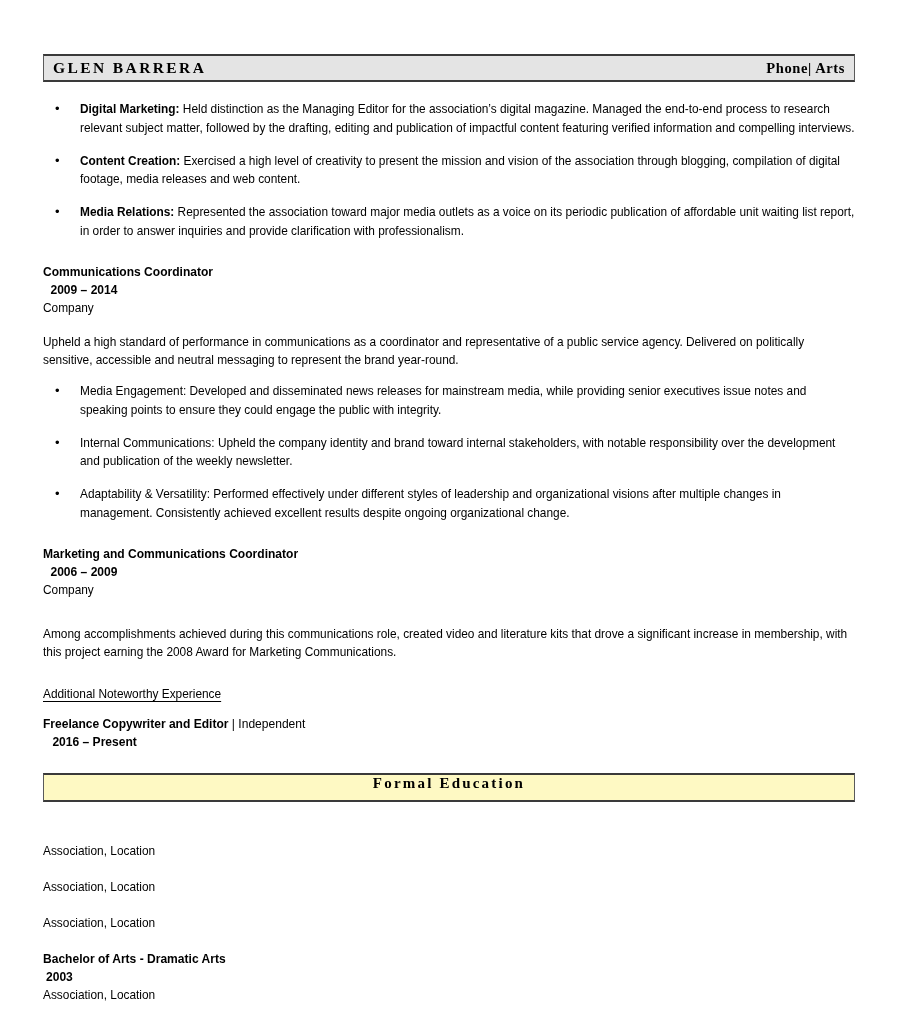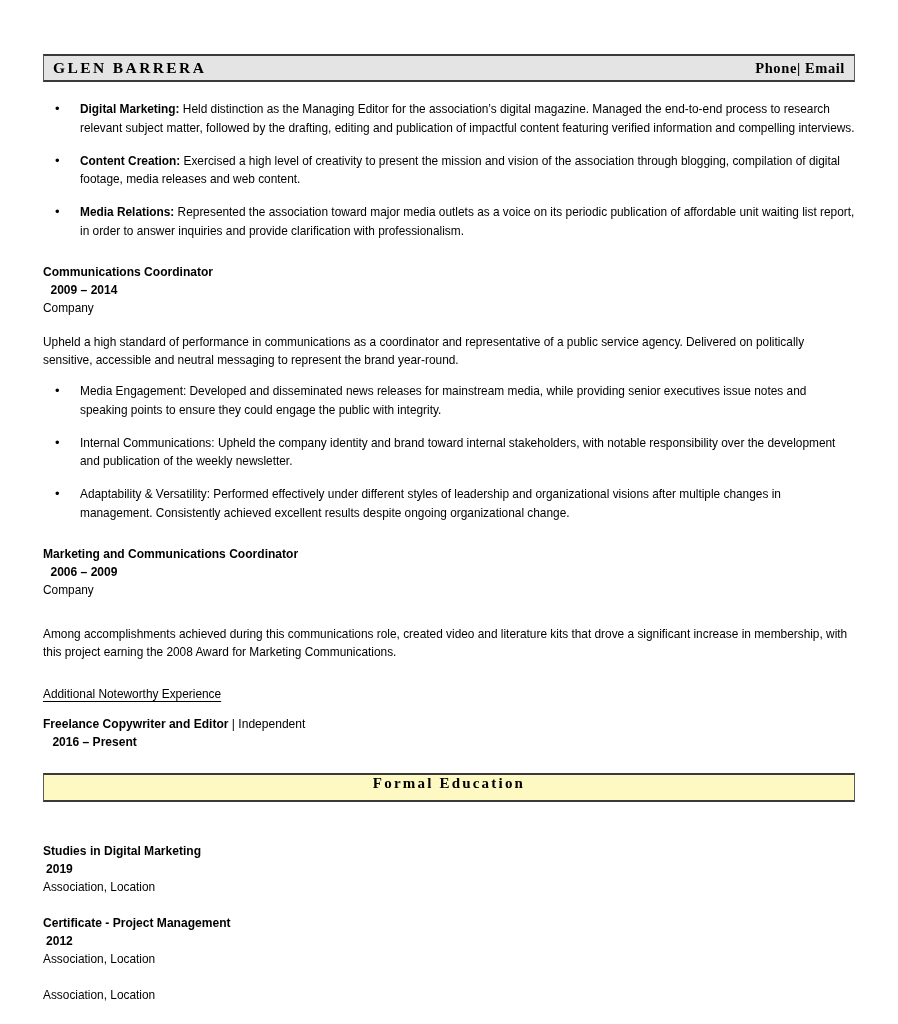--- a/index.html
+++ b/index.html
@@ -167,21 +167,21 @@
   .sp-26 { height: 26px; }
 </style>
 </head>
 <body>
 
 <div class="page">
   <div class="content">
 
     <div class="name-bar">
       <div class="name-text">GLEN BARRERA</div>
-      <div class="contact-text">Phone| Email</div>
+      <div class="contact-text">Phone| Arts</div>
     </div>
 
     <div class="sp-18"></div>
 
     <ul class="bullets">
       <li class="bullet-item">
         <span class="bullet-dot">•</span>
         <span class="bullet-body"><b class="lead-bold">Digital Marketing:</b><span> Held distinction as the Managing Editor for the association’s digital magazine. Managed the end-to-end process to research relevant subject matter, followed by the drafting, editing and publication of impactful content featuring verified information and compelling interviews.</span></span>
       </li>
       <li class="bullet-item">
@@ -255,34 +255,26 @@
     <div class="section-band">
       <div class="section-band-text">Formal Education</div>
     </div>
 
     <div class="sp-22"></div>
 
 
     <div class="sp-18"></div>
 
     <div>
-      <div class="entry-row">
-        <div class="entry-title">Studies in Digital Marketing</div>
-        <div class="entry-date">2019</div>
-      </div>
-      <div class="entry-sub">Association, Location</div>
-    </div>
-
-    <div class="sp-18"></div>
-
-    <div>
-      <div class="entry-row">
-        <div class="entry-title">Certificate - Project Management</div>
-        <div class="entry-date">2012</div>
-      </div>
+      <div class="entry-sub">Association, Location</div>
+    </div>
+
+    <div class="sp-18"></div>
+
+    <div>
       <div class="entry-sub">Association, Location</div>
     </div>
 
     <div class="sp-18"></div>
 
     <div>
       <div class="entry-sub">Association, Location</div>
     </div>
 
     <div class="sp-18"></div>

